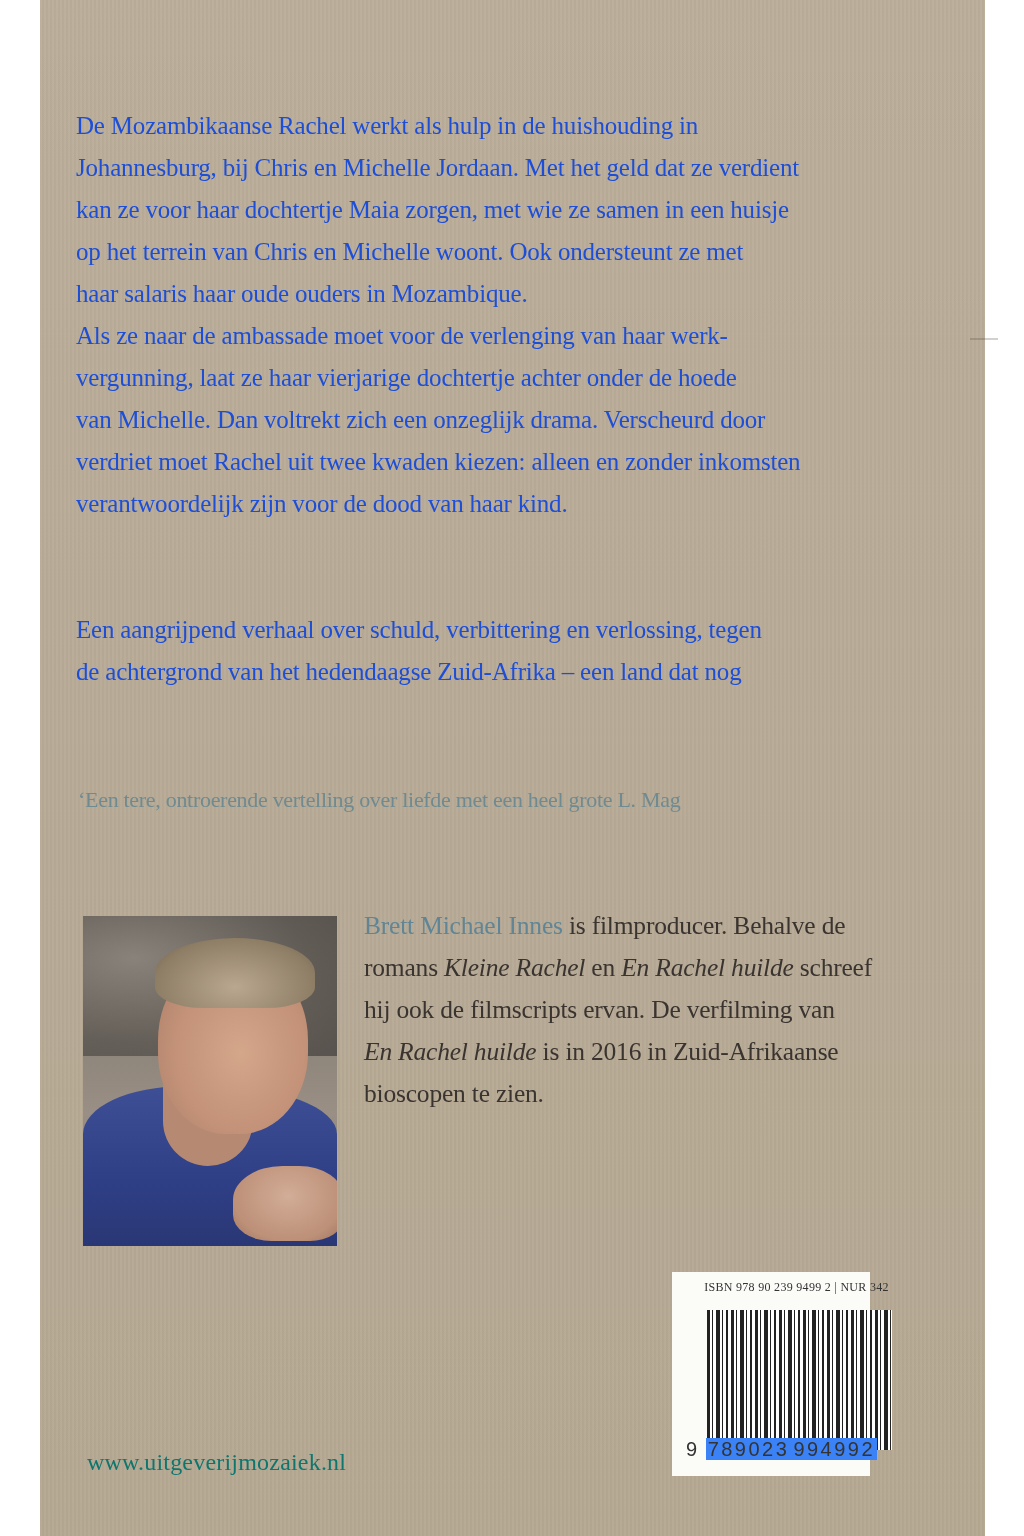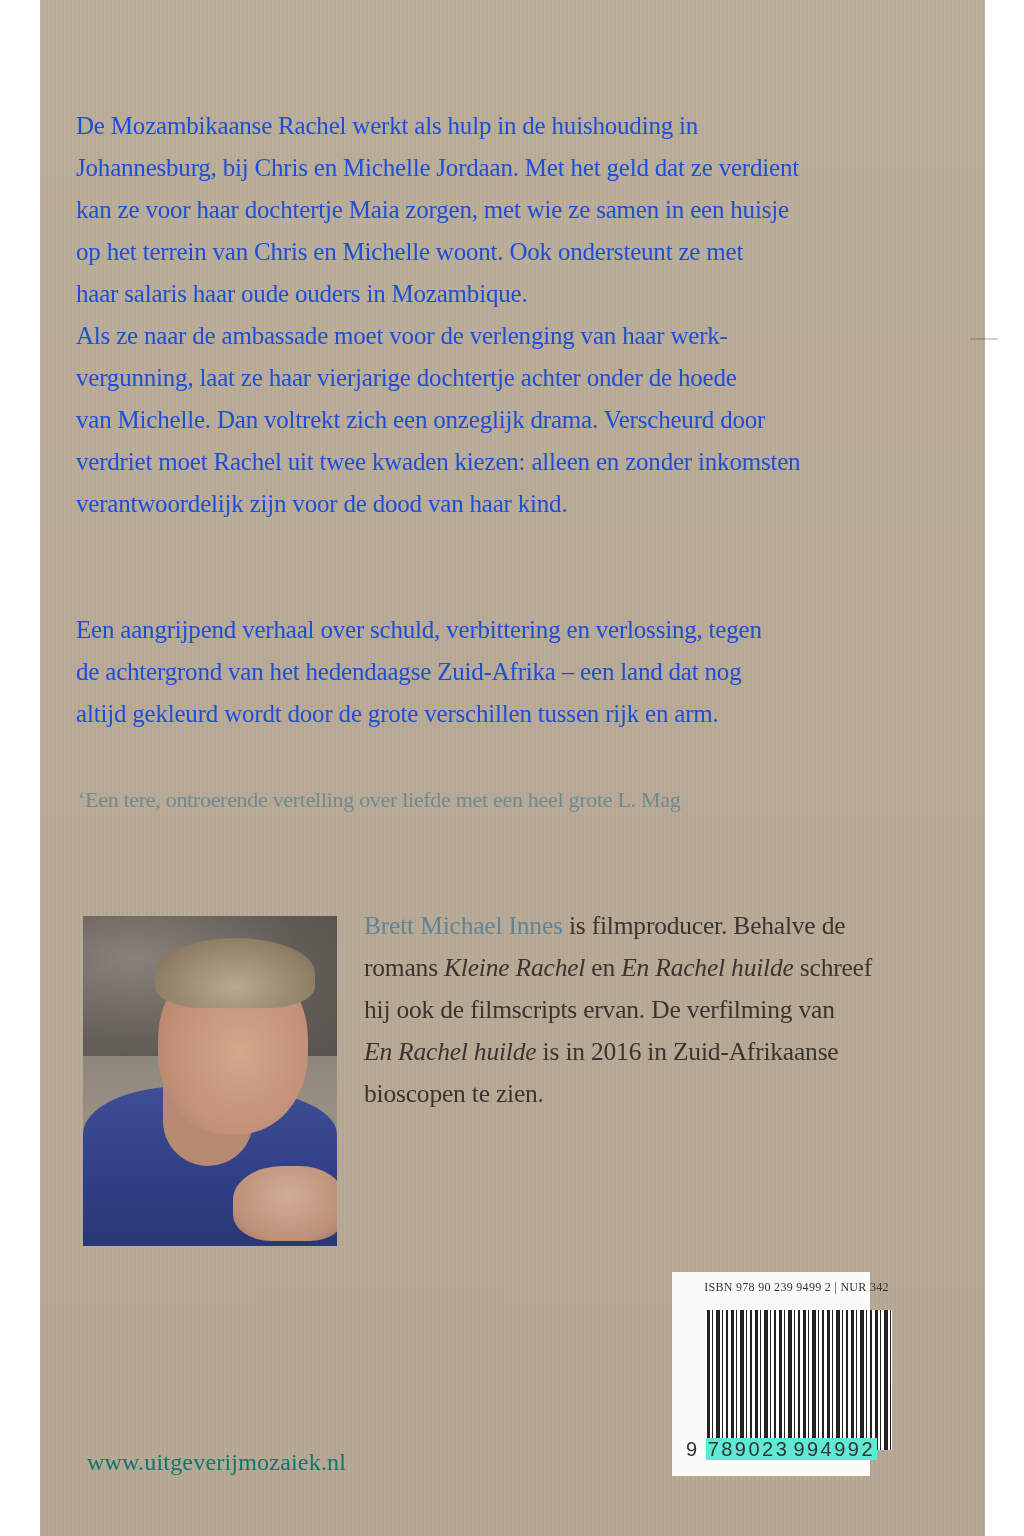--- a/index.html
+++ b/index.html
@@ -91,21 +91,21 @@
       #222 0 3px, #fff 3px 5px, #222 5px 6px, #fff 6px 9px,
       #222 9px 13px, #fff 13px 15px, #222 15px 16px, #fff 16px 19px,
       #222 19px 21px, #fff 21px 24px);
   }
   .barcode-digits {
     position: absolute; left: 14px; top: 166px; width: 225px;
     font-family: "Liberation Sans", "DejaVu Sans", sans-serif;
     font-size: 20px; color: #333; letter-spacing: 2.5px; white-space: nowrap;
   }
   .barcode-digits .lead { margin-right: 6px; }
-  .barcode-digits .grp { background: #5eead4; padding: 0 2px; }
+  .barcode-digits .grp { background: #3b82f6; padding: 0 2px; }
   .website {
     position: absolute; left: 87px; top: 1449px;
     font-family: "Liberation Serif", "DejaVu Serif", serif;
     font-size: 24px; color: #0f766e; letter-spacing: 0.2px;
   }
   .crease {
     position: absolute; left: 930px; top: 338px; width: 28px; height: 2px;
     background: rgba(80,70,60,0.25);
   }
 </style>
@@ -128,21 +128,20 @@
   <span class="line">Als ze naar de ambassade moet voor de verlenging van haar werk-</span>
   <span class="line">vergunning, laat ze haar vierjarige dochtertje achter onder de hoede</span>
   <span class="line">van Michelle. Dan voltrekt zich een onzeglijk drama. Verscheurd door</span>
   <span class="line">verdriet moet Rachel uit twee kwaden kiezen: alleen en zonder inkomsten</span>
   <span class="line">verantwoordelijk zijn voor de dood van haar kind.</span>
 </p>
 
 <p class="para" id="p3">
   <span class="line">Een aangrijpend verhaal over schuld, verbittering en verlossing, tegen</span>
   <span class="line">de achtergrond van het hedendaagse Zuid-Afrika – een land dat nog</span>
-  <span class="line">altijd gekleurd wordt door de grote verschillen tussen rijk en arm.</span>
 </p>
 
 <p class="quote">
   <span class="line">‘Een tere, ontroerende vertelling over liefde met een heel grote L. Mag</span>
 </p>
 
 <div class="photo">
   <div class="bg-rock"></div>
   <div class="shirt"></div>
   <div class="neck"></div>

